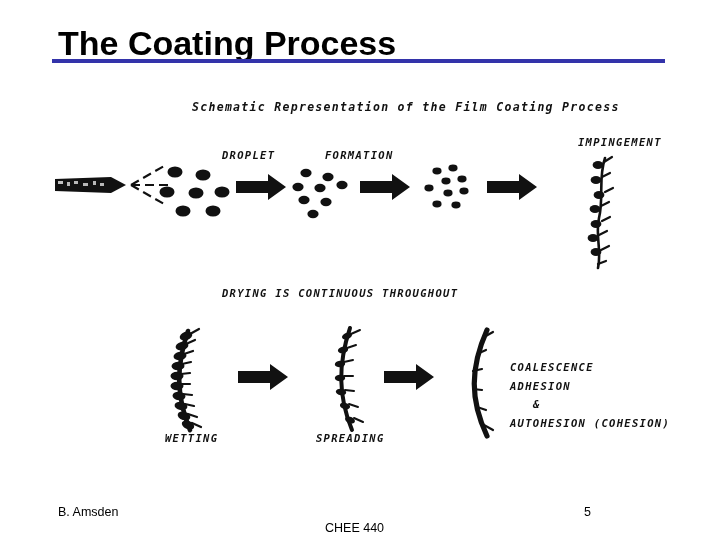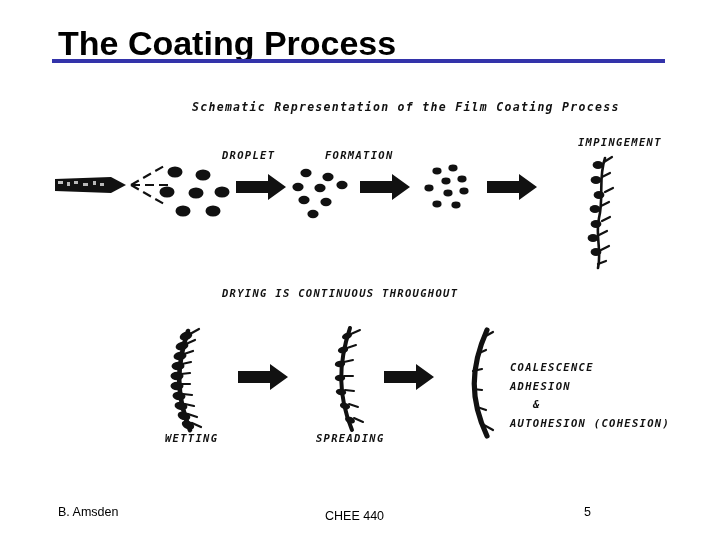--- a/index.html
+++ b/index.html
@@ -63,21 +63,21 @@
     width: 720px;
     height: 24px;
   }
   .footer-cell {
     position: absolute;
     font-size: 12.5px;
     color: #000000;
     white-space: nowrap;
   }
   #footer-author { left: 58px; top: 0; }
-  #footer-course { left: 325px; top: 4px; }
+  #footer-course { left: 325px; top: 16px; }
   #footer-page   { left: 584px; top: 0; }
 </style>
 </head>
 <body>
 
 <div id="slide-title">The Coating Process</div>
 <div id="title-rule" style="background: rgb(51, 51, 170);"></div>
 
 <div id="figure">
 <svg width="720" height="390" viewBox="0 0 720 390" xmlns="http://www.w3.org/2000/svg">

